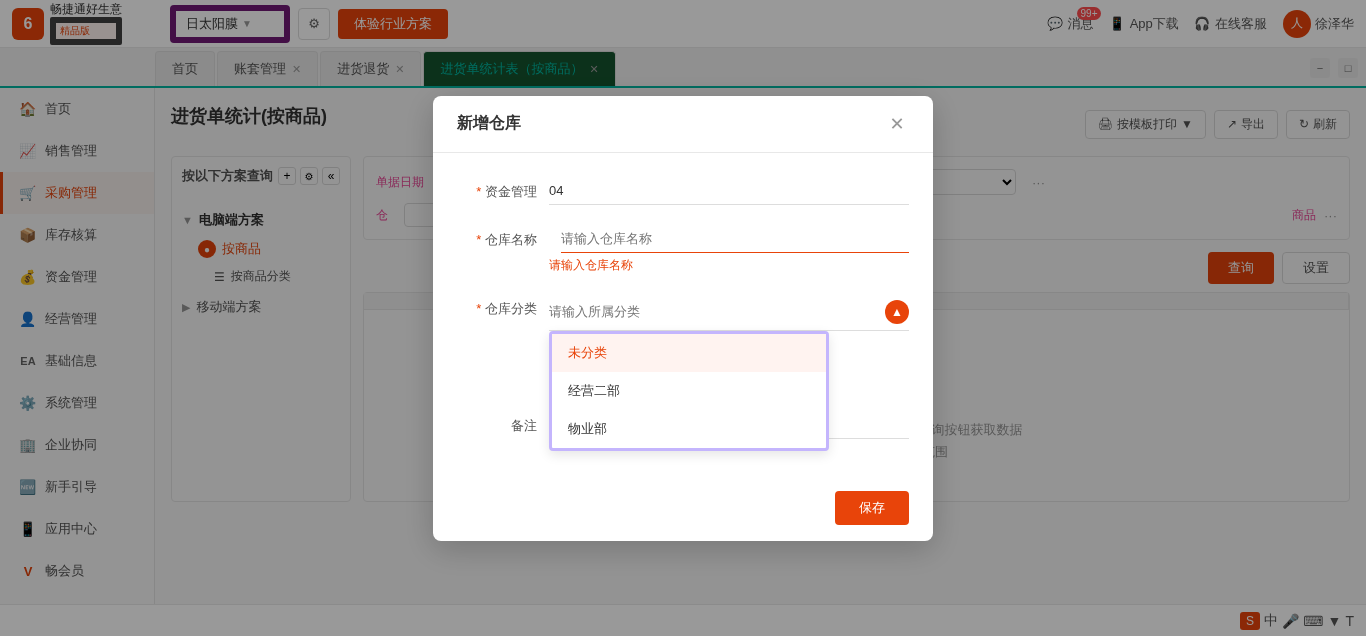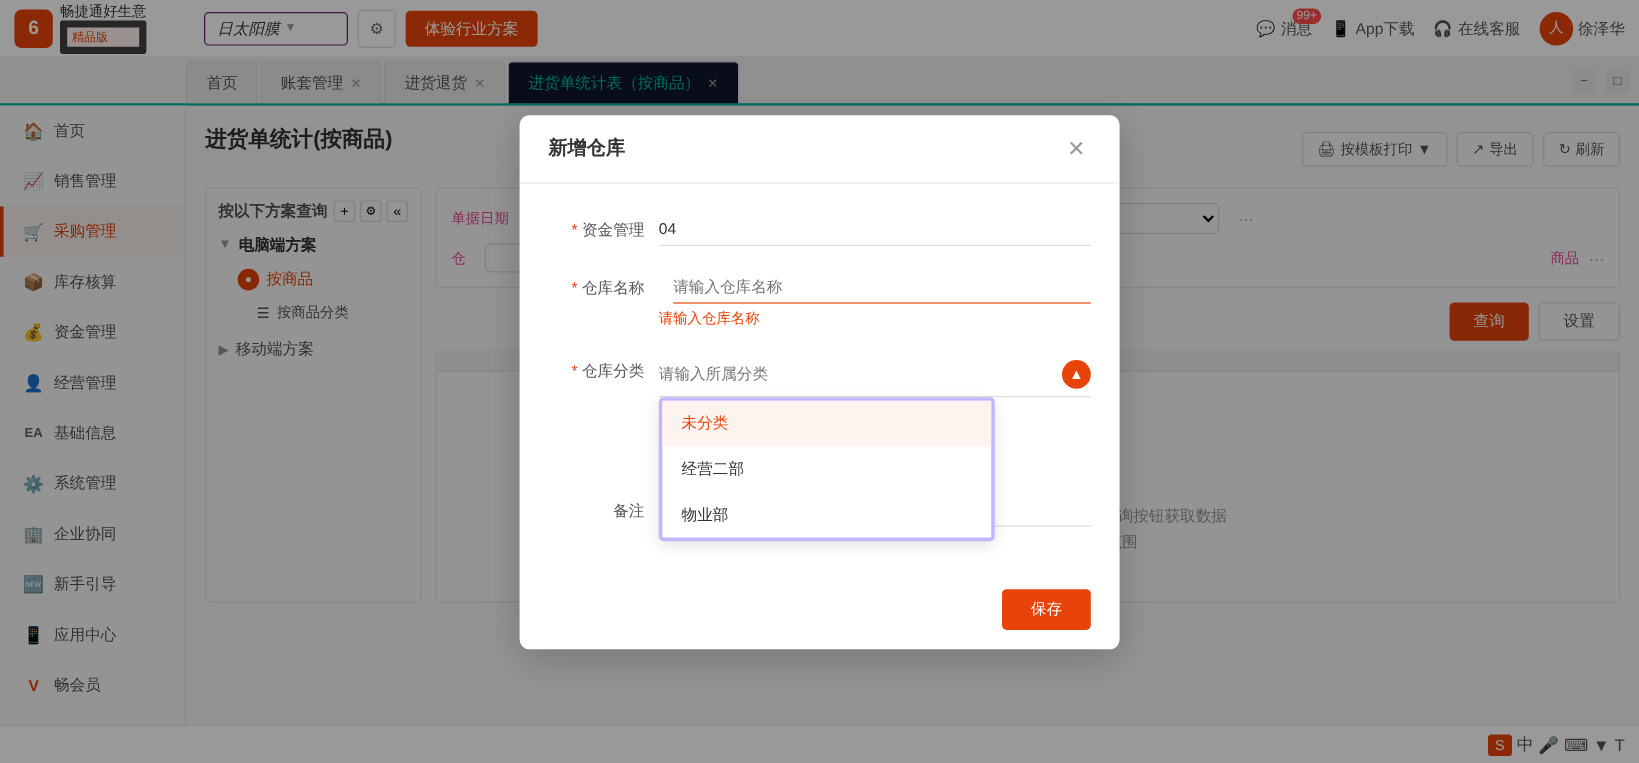--- a/index.html
+++ b/index.html
@@ -35,28 +35,27 @@
       font-weight: bold;
     }
     .logo-text { font-size: 12px; color: #333; line-height: 1.3; }
     .logo-badge { font-size: 10px; color: #e8440a; background: #fff3f0; padding: 1px 4px; border-radius: 2px; border: 6px solid #404040; }
 
     .store-selector {
       display: flex;
       align-items: center;
       gap: 4px;
       padding: 4px 10px;
-      border: 1px solid #701a75;
+      border: 6px solid #701a75;
       border-radius: 4px;
       cursor: pointer;
       background: #fff;
       color: #333;
       font-size: 13px;
       min-width: 120px;
-      font-style: italic;
     }
     .store-selector .arrow { color: #999; font-size: 10px; }
 
     .gear-btn {
       width: 32px; height: 32px;
       border: 1px solid #ddd;
       border-radius: 4px;
       display: flex; align-items: center; justify-content: center;
       cursor: pointer; background: #fff; color: #666;
     }
@@ -125,21 +124,21 @@
       border-radius: 4px 4px 0 0;
       cursor: pointer;
       font-size: 13px;
       color: #555;
       border: 1px solid #ddd;
       border-bottom: none;
       margin-right: 2px;
       white-space: nowrap;
     }
     .tab.active {
-      background: #0f172a;
+      background: #14532d;
       color: #00b4a0;
       border-color: #ddd;
     }
     .tab-close { font-size: 11px; color: #999; }
     .tab-bar-right {
       position: absolute;
       right: 8px;
       bottom: 8px;
       display: flex;
       gap: 8px;
@@ -593,21 +592,21 @@
         <div class="action-btn">
           <span>↻</span>
           <span>刷新</span>
         </div>
       </div>
     </div>
 
     <div style="display:flex;gap:12px;">
 
       <div style="width:180px;flex-shrink:0;background:#fff;border:1px solid #e8e8e8;border-radius:4px;padding:10px;">
-        <div style="display:flex;justify-content:space-between;margin-bottom:10px;">
+        <div style="display:flex;justify-content:space-between;margin-bottom:26px;">
           <span style="font-size:13px;color:#555;font-weight:bold;">按以下方案查询</span>
           <div style="display:flex;gap:4px;">
             <span style="width:18px;height:18px;border:1px solid #ddd;border-radius:3px;display:flex;align-items:center;justify-content:center;cursor:pointer;font-size:12px;">+</span>
             <span style="width:18px;height:18px;border:1px solid #ddd;border-radius:3px;display:flex;align-items:center;justify-content:center;cursor:pointer;font-size:10px;">⚙</span>
             <span style="width:18px;height:18px;border:1px solid #ddd;border-radius:3px;display:flex;align-items:center;justify-content:center;cursor:pointer;font-size:12px;">«</span>
           </div>
         </div>
         <div class="scheme-tree">
           <div style="display:flex;align-items:center;gap:6px;margin-bottom:6px;">
             <span style="font-size:11px;color:#999;">▼</span>

